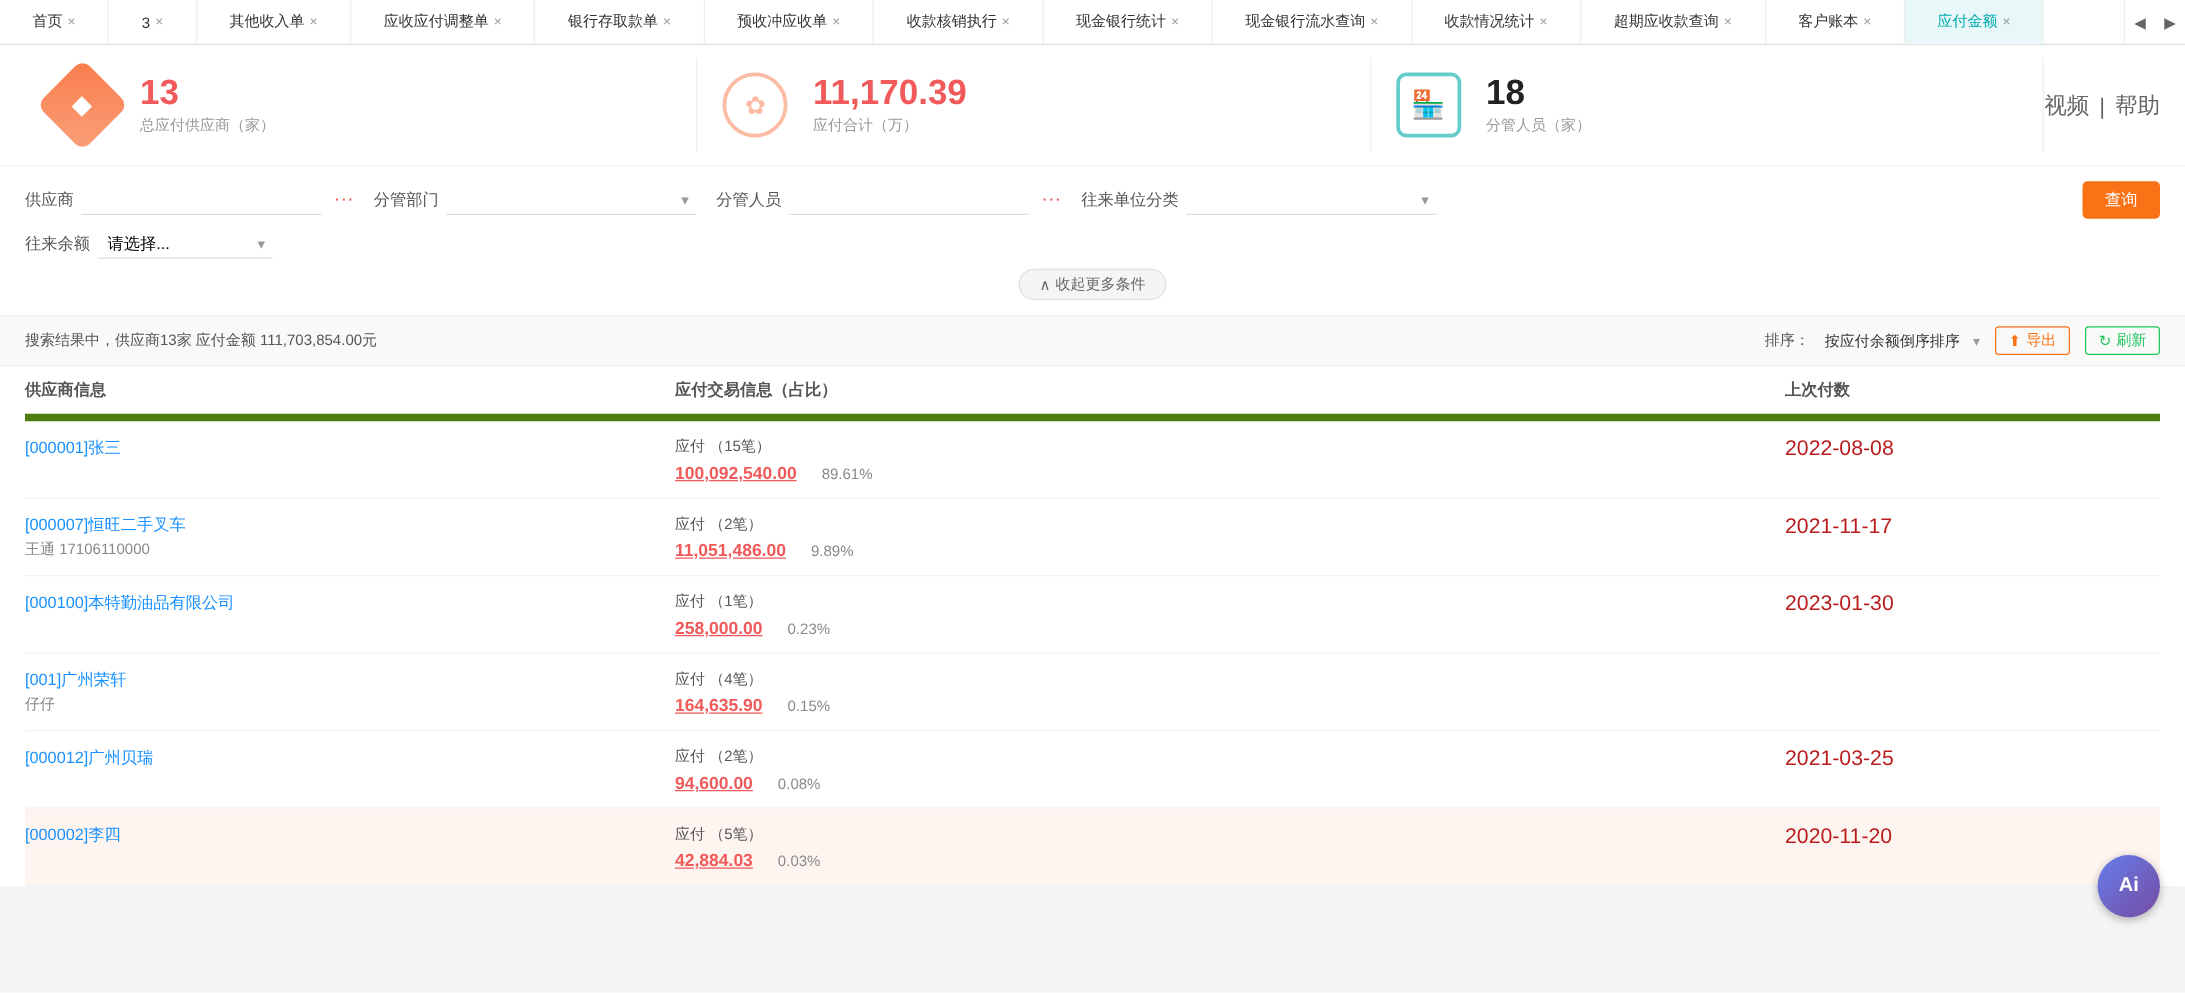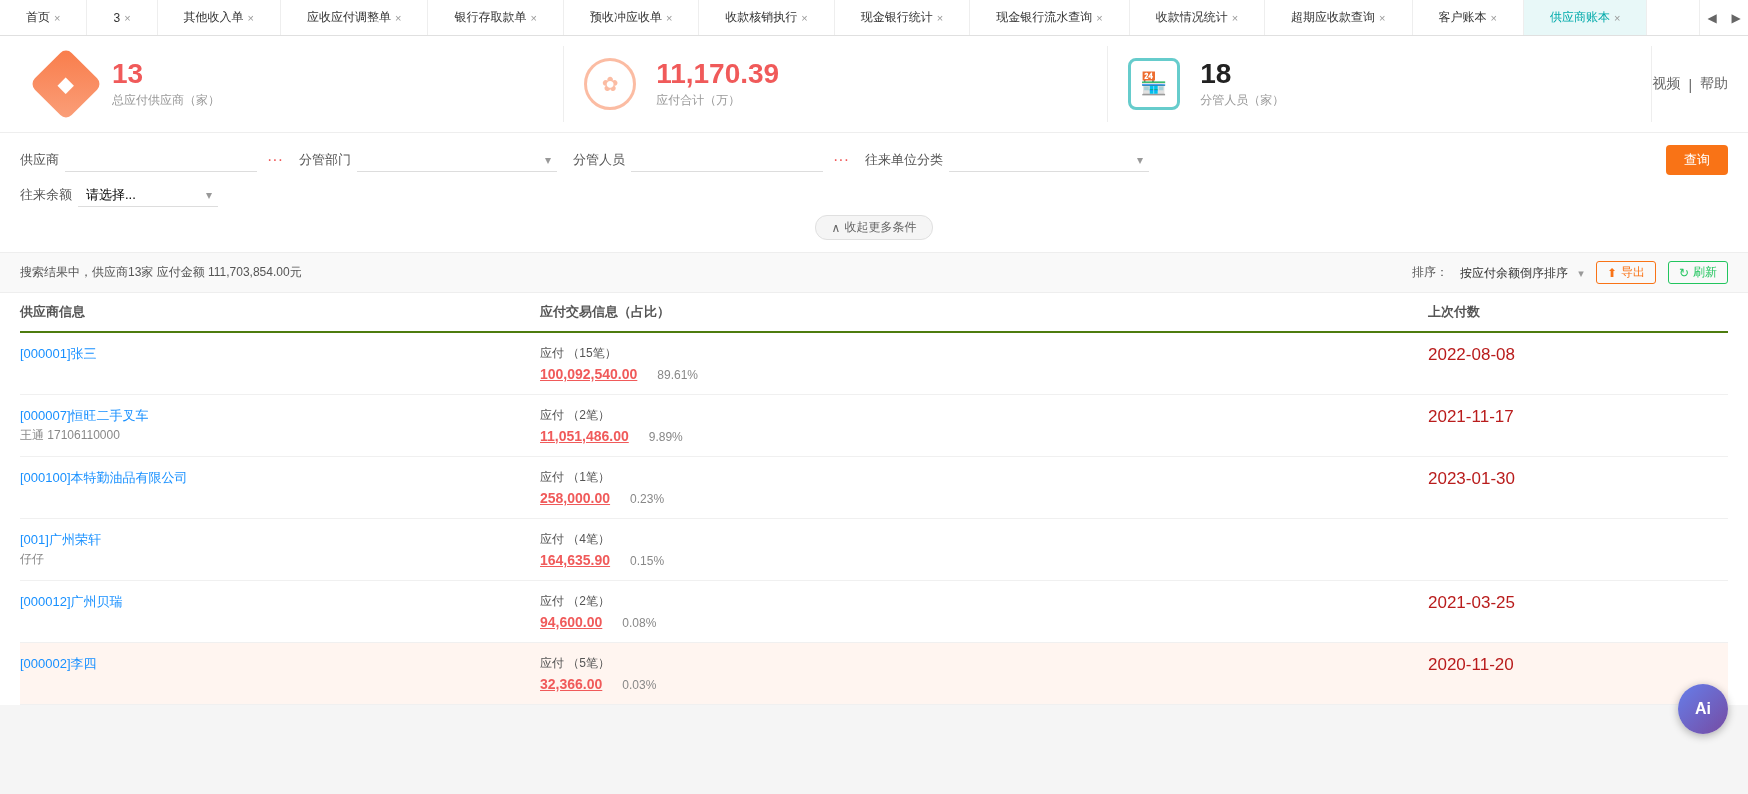--- a/index.html
+++ b/index.html
@@ -32,21 +32,21 @@
     .summary-icon { width: 60px; height: 60px; margin-right: 16px; display: flex; align-items: center; justify-content: center; }
     .icon-diamond { width: 52px; height: 52px; background: linear-gradient(135deg, #f97c4a, #fa9f7a); transform: rotate(45deg); border-radius: 8px; display: flex; align-items: center; justify-content: center; }
     .icon-diamond-inner { transform: rotate(-45deg); color: #fff; font-size: 20px; font-weight: bold; }
     .icon-leaf { width: 52px; height: 52px; background: transparent; border: 3px solid #f97c4a; border-radius: 50%; display: flex; align-items: center; justify-content: center; opacity: 0.5; }
     .icon-leaf-inner { color: #f97c4a; font-size: 20px; }
     .icon-shop { width: 52px; height: 52px; background: transparent; border: 3px solid #6cc; border-radius: 8px; display: flex; align-items: center; justify-content: center; }
     .icon-shop-inner { color: #6cc; font-size: 22px; }
     .summary-value { font-size: 28px; font-weight: bold; color: #f05a5a; line-height: 1; }
     .summary-value.black { color: #222; }
     .summary-label { font-size: 12px; color: #999; margin-top: 4px; }
-    .top-right-links { margin-left: auto; display: flex; align-items: flex-end; font-size: 14px; color: #666; }
+    .top-right-links { margin-left: auto; display: flex; align-items: flex-end; font-size: 18px; color: #666; }
     .top-right-links span { cursor: pointer; color: #666; }
     .divider-v { margin: 0 8px; color: #ccc; }
 
     
     .filter-area { background: #fff; padding: 12px 20px; border-bottom: 1px solid #eee; }
     .filter-row { display: flex; align-items: center; margin-bottom: 8px; gap: 16px; }
     .filter-item { display: flex; align-items: center; gap: 6px; }
     .filter-label { font-size: 13px; color: #555; white-space: nowrap; }
     .filter-input {
       border: none; border-bottom: 1px solid #ddd; outline: none; padding: 4px 8px;
@@ -74,21 +74,21 @@
     }
     .results-bar .sort-area { margin-left: auto; display: flex; align-items: center; gap: 12px; }
     .sort-select-wrap { position: relative; display: inline-block; }
     .sort-select { border: none; background: transparent; font-size: 12px; color: #333; outline: none; padding-right: 16px; cursor: pointer; appearance: none; }
     .sort-select-wrap::after { content: '▾'; position: absolute; right: 0; top: 50%; transform: translateY(-50%); color: #999; pointer-events: none; font-size: 11px; }
     .btn-export { background: transparent; border: 1px solid #f97316; color: #f97316; border-radius: 3px; padding: 2px 10px; font-size: 12px; cursor: pointer; display: flex; align-items: center; gap: 4px; }
     .btn-refresh { background: transparent; border: 1px solid #22c55e; color: #22c55e; border-radius: 3px; padding: 2px 10px; font-size: 12px; cursor: pointer; display: flex; align-items: center; gap: 4px; }
 
     
     .table-area { background: #fff; padding: 0 20px; }
-    .table-header { display: grid; grid-template-columns: 520px 1fr 300px; padding: 10px 0; border-bottom: 2px solid #4d7c0f; font-size: 13px; color: #555; font-weight: 600; }
+    .table-header { display: grid; grid-template-columns: 520px 1fr 300px; padding: 10px 0; border-bottom: 6px solid #4d7c0f; font-size: 13px; color: #555; font-weight: 600; }
     .table-row { display: grid; grid-template-columns: 520px 1fr 300px; padding: 12px 0; border-bottom: 1px solid #f0f0f0; align-items: start; }
     .table-row.highlighted { background: #fff5f0; }
     .supplier-name { color: #1890ff; cursor: pointer; font-size: 13px; }
     .supplier-sub { font-size: 12px; color: #888; margin-top: 2px; }
     .tx-label { font-size: 12px; color: #555; }
     .tx-amount { color: #f05a5a; font-size: 14px; font-weight: bold; margin-top: 2px; text-decoration: underline; cursor: pointer; }
     .tx-pct { color: #888; font-size: 12px; margin-left: 16px; }
     .tx-row { display: flex; align-items: baseline; gap: 4px; margin-top: 2px; }
     .last-pay { font-size: 17px; color: #b91c1c; }
 
@@ -143,21 +143,21 @@
   </div>
   <div class="nav-item">
     <span>超期应收款查询</span>
     <span class="nav-close">×</span>
   </div>
   <div class="nav-item">
     <span>客户账本</span>
     <span class="nav-close">×</span>
   </div>
   <div class="nav-item active">
-    <span>供应商账本</span>
+    <span>应付金额</span>
     <span class="nav-close">×</span>
   </div>
   <div class="nav-arrows">
     <div class="nav-arrow">◀</div>
     <div class="nav-arrow">▶</div>
   </div>
 </div>
 
 <div class="summary-bar">
   <div class="summary-card">
@@ -378,21 +378,21 @@
   <div class="table-row highlighted">
     <div>
       <div class="supplier-name">[000002]李四</div>
     </div>
     <div>
       <div class="tx-label">
         <span>应付</span>
         <span>（5笔）</span>
       </div>
       <div class="tx-row">
-        <span class="tx-amount">32,366.00</span>
+        <span class="tx-amount">42,884.03</span>
         <span class="tx-pct">0.03%</span>
       </div>
     </div>
     <div>
       <span class="last-pay">2020-11-20</span>
     </div>
   </div>
 </div>
 
 <div style="position:fixed; bottom:60px; right:20px; width:50px; height:50px; background: linear-gradient(135deg, #667eea, #764ba2); border-radius: 50%; display:flex; align-items:center; justify-content:center; cursor:pointer; box-shadow: 0 2px 8px rgba(0,0,0,0.3); font-size:16px; font-weight:bold; color:#fff; z-index:999;">

